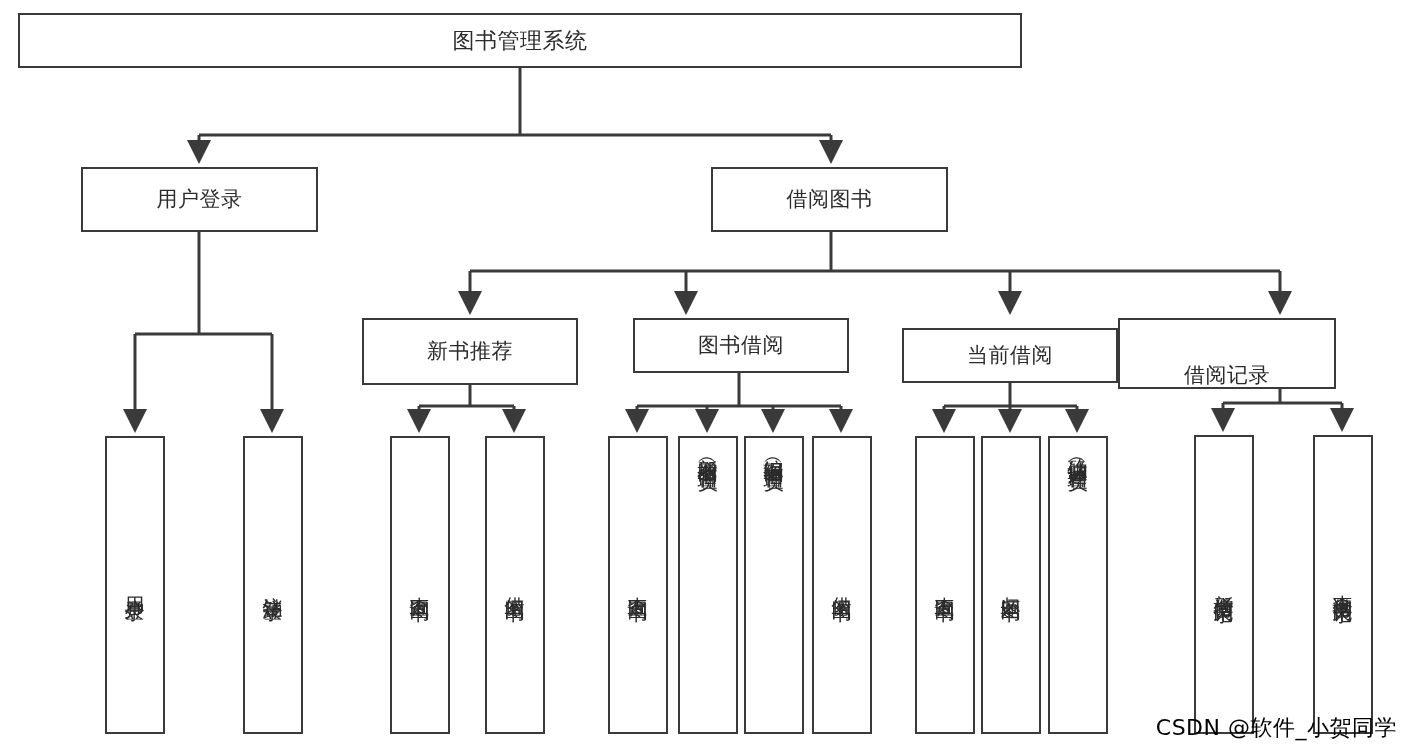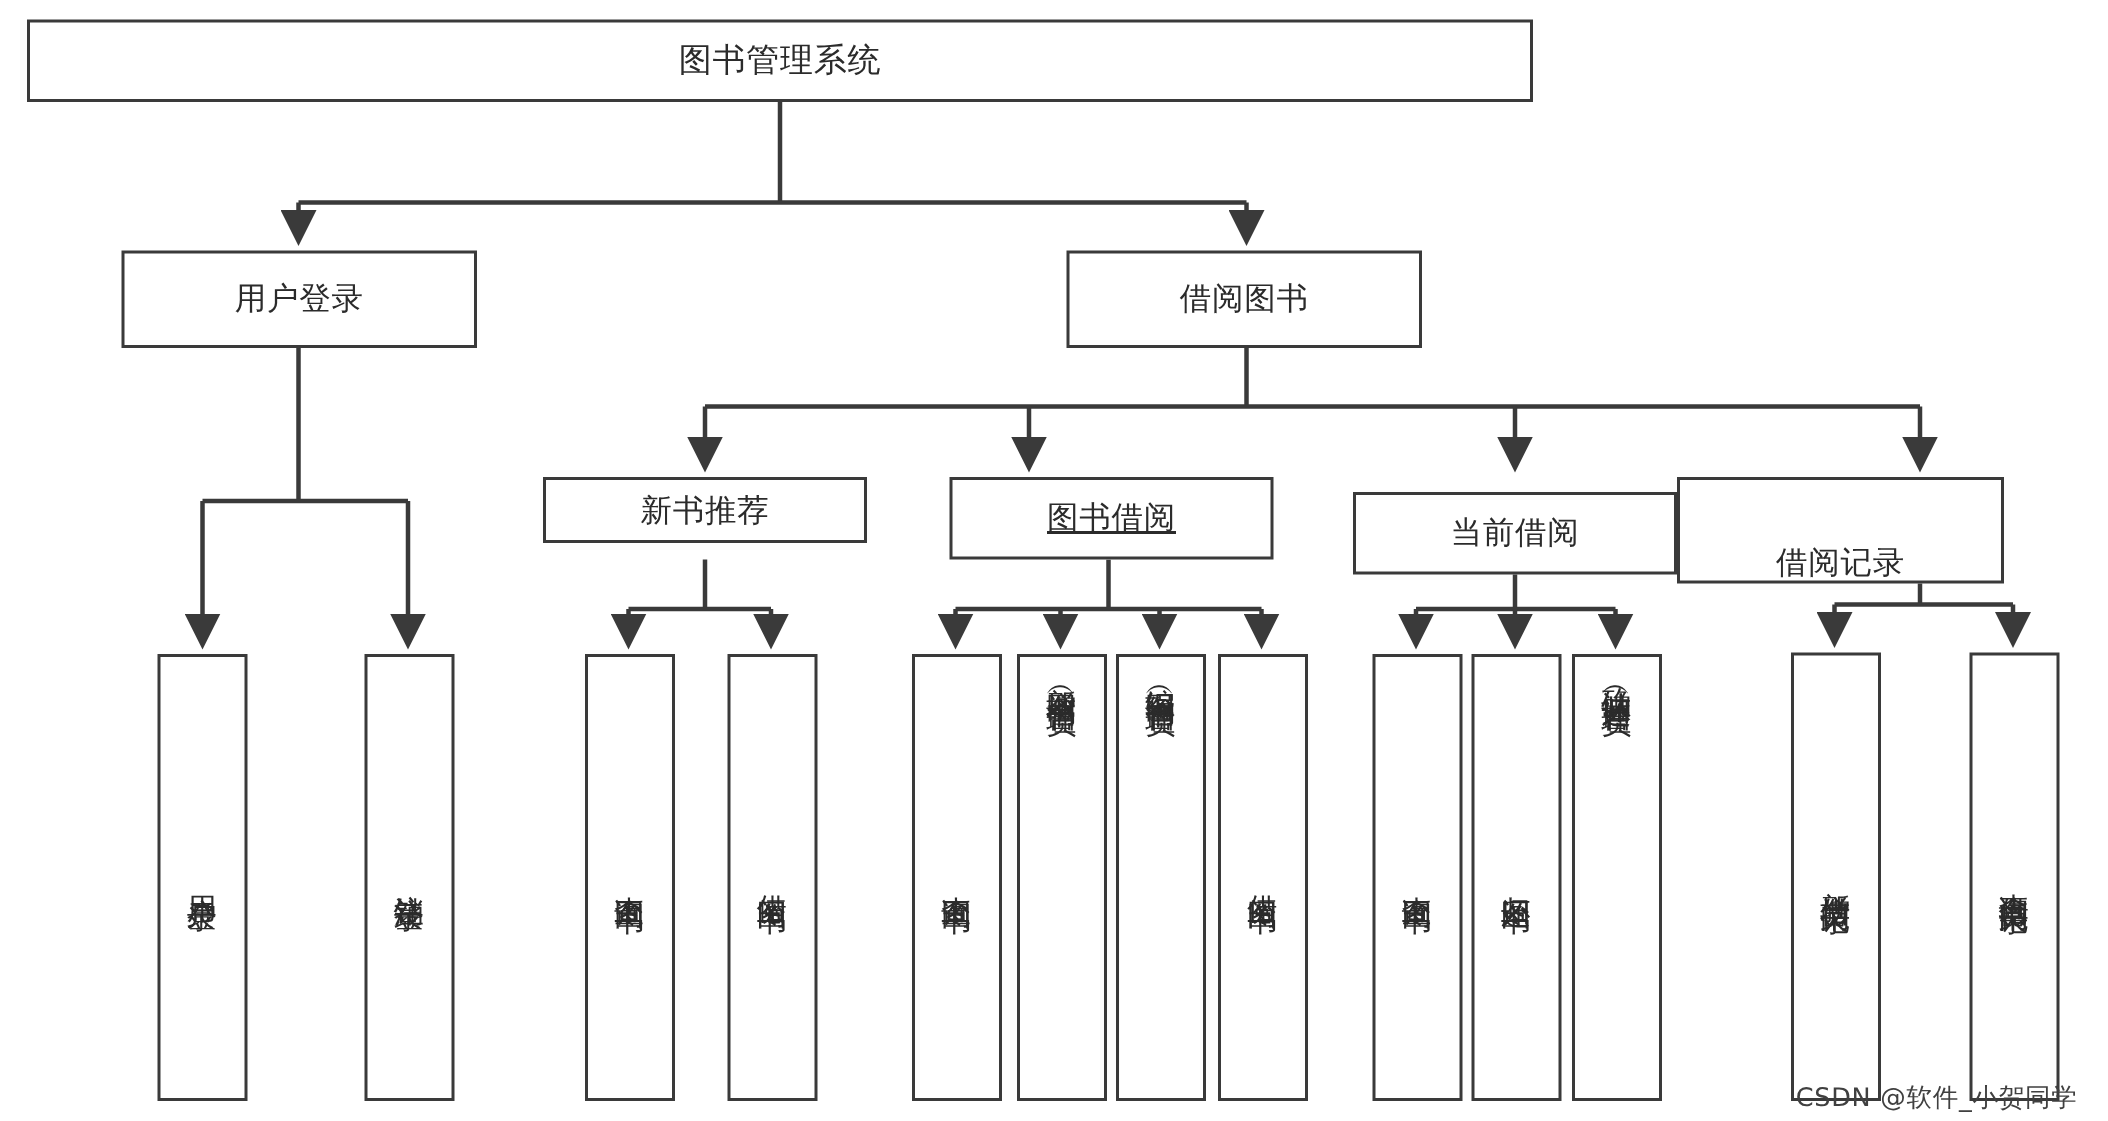--- a/index.html
+++ b/index.html
@@ -60,24 +60,24 @@
     letter-spacing: 2px;
     line-height: 1;
     white-space: nowrap;
   }
   .node.v.mid {
     align-items: center;
     padding-top: 0;
   }
   .watermark {
     position: absolute;
-    right: 20px;
+    right: 8px;
     bottom: 4px;
-    font-size: 17px;
-    color: #404040;
+    font-size: 22px;
+    color: #000000;
     letter-spacing: 0.5px;
     white-space: nowrap;
     user-select: none;
   }
 </style>
 </head>
 <body>
 
 <div id="canvas">
 
@@ -135,24 +135,24 @@
     <span class="label">图书管理系统</span>
   </div>
 
   <div class="node h" style="left:81px; top:167px; width:237px; height:65px;">
     <span class="label">用户登录</span>
   </div>
   <div class="node h" style="left:711px; top:167px; width:237px; height:65px;">
     <span class="label">借阅图书</span>
   </div>
 
-  <div class="node h" style="left:362px; top:318px; width:216px; height:44px;">
+  <div class="node h" style="left:362px; top:318px; width:216px; height:67px;">
     <span class="label">新书推荐</span>
   </div>
-  <div class="node h" style="left:633px; top:318px; width:216px; height:55px;text-decoration:underline;">
+  <div class="node h" style="left:633px; top:318px; width:216px; height:55px;">
     <span class="label">图书借阅</span>
   </div>
   <div class="node h" style="left:902px; top:318px; width:216px; height:55px;margin-top:10px;">
     <span class="label">当前借阅</span>
   </div>
   <div class="node h" style="left:1118px; top:318px; width:218px; height:71px;align-items:flex-end;">
     <span class="label">借阅记录</span>
   </div>
 
   <div class="node v mid" style="left:105px; top:436px; width:60px; height:298px;">

